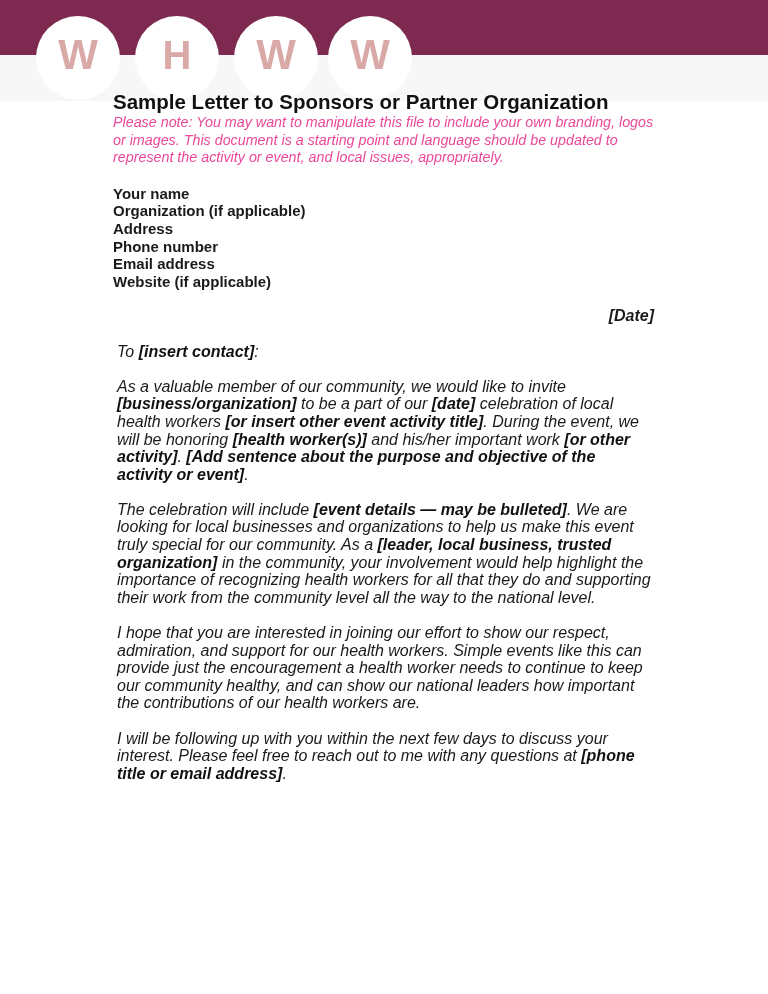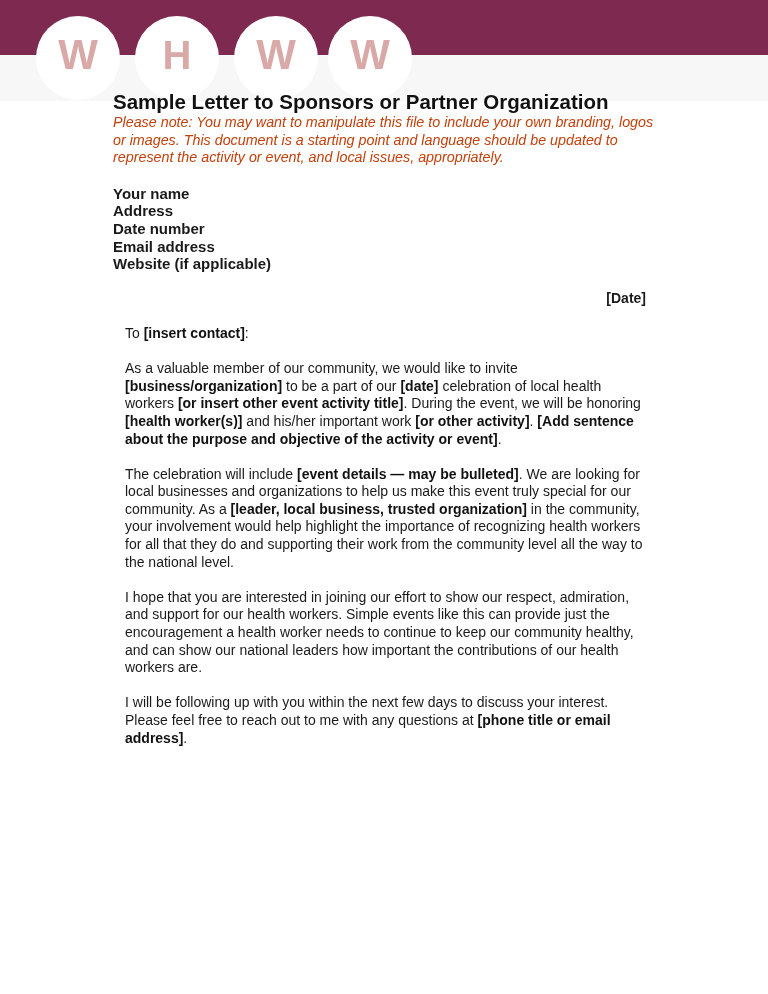--- a/index.html
+++ b/index.html
@@ -14,22 +14,22 @@
     position: absolute; top: 16px; width: 84px; height: 84px; border-radius: 50%;
     background: #ffffff; display: flex; align-items: flex-start; justify-content: center;
   }
   .circle span {
     margin-top: 18px; font-family: "Liberation Sans", sans-serif; font-weight: bold;
     font-size: 42px; line-height: 42px; color: #d9a9a8; letter-spacing: 0;
   }
   .circle .h { font-size: 40px; }
   .page { position: absolute; left: 113px; top: 90px; width: 545px; }
   h1 { margin: 0; font-size: 20.5px; font-weight: bold; line-height: 24px; color: #111; }
-  .note { font-style: italic; font-size: 14.3px; line-height: 17.6px; margin: 0; color: #c2410c; }
-  p { margin: 12px; font-size: 14px; line-height: 17.6px; }
+  .note { font-style: italic; font-size: 14.3px; line-height: 17.6px; margin: 0; color: #ec4899; }
+  p { margin: 4px; font-size: 16px; line-height: 17.6px; font-style: italic; }
   .sender { font-weight: bold; font-size: 15px; line-height: 17.6px; margin-top: 18px; }
   .sender div { white-space: nowrap; }
   .date { text-align: right; font-weight: bold; margin-top: 17px; }
   .gap { margin-top: 17.6px; }
   b { font-weight: bold; color: #111; }
 </style>
 </head>
 <body>
 
 <div class="banner-wrap">
@@ -49,22 +49,23 @@
       </div>
   </div>
 </div>
 
 <div class="page">
   <h1>Sample Letter to Sponsors or Partner Organization</h1>
   <p class="note">Please note: You may want to manipulate this file to include your own branding, logos or images.  This document is a starting point and language should be updated to represent the activity or event, and local issues, appropriately.</p>
 
   <div class="sender">
     <div>Your name</div>
+    <div>Organization (if applicable)</div>
     <div>Address</div>
-    <div>Date number</div>
+    <div>Phone number</div>
     <div>Email address</div>
     <div>Website (if applicable)</div>
   </div>
 
   <p class="date">[Date]</p>
 
   <p class="gap"><span>To </span><b>[insert contact]</b><span>:</span></p>
 
   <p class="gap"><span>As a valuable member of our community, we would like to invite </span><b>[business/organization]</b><span> to be a part of our </span><b>[date]</b><span> celebration of local health workers </span><b>[or insert other event activity title]</b><span>.  During the event, we will be honoring </span><b>[health worker(s)]</b><span> and his/her important work </span><b>[or other activity]</b><span>. </span><b>[Add sentence about the purpose and objective of the activity or event]</b><span>.</span></p>
 

